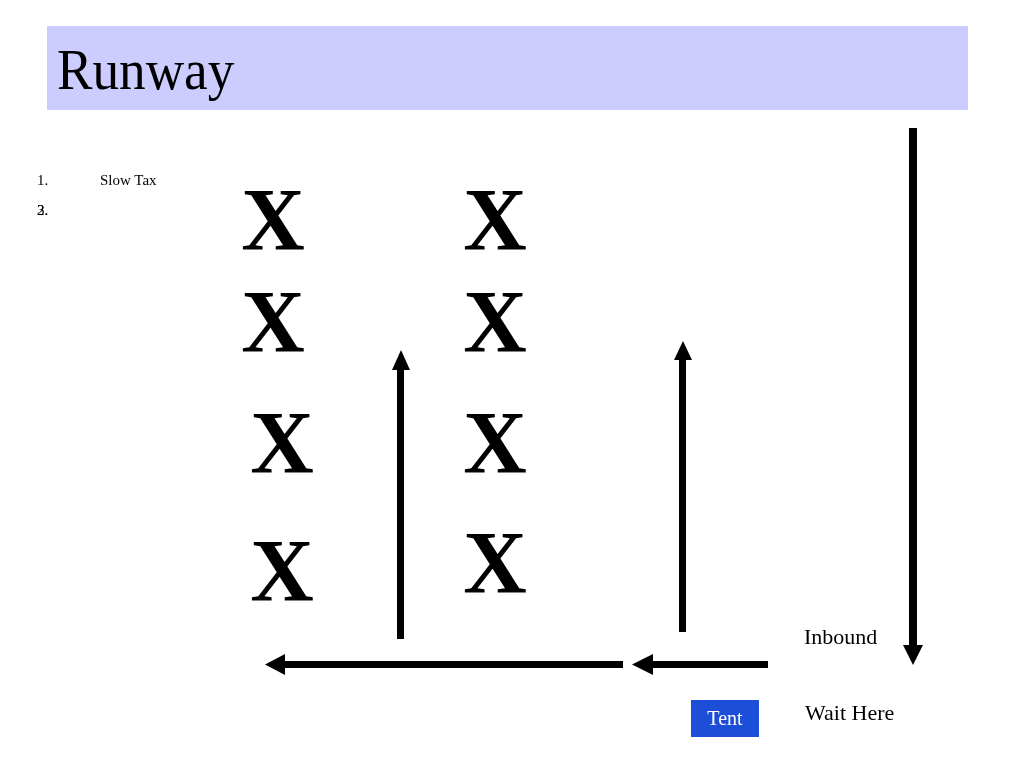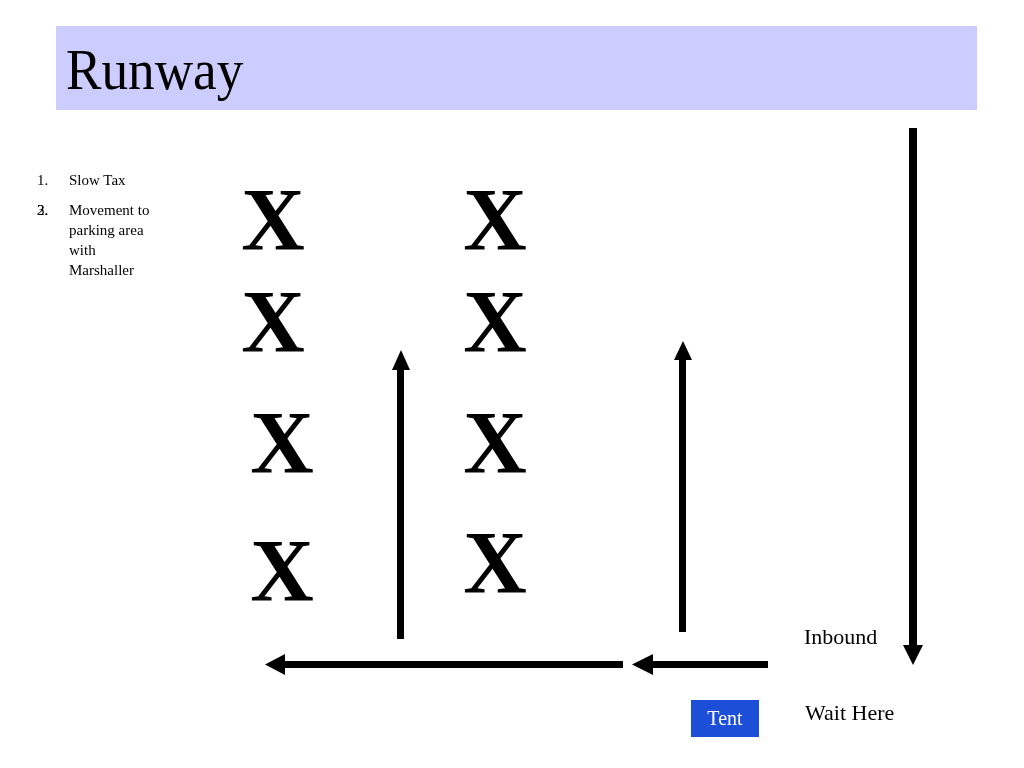--- a/index.html
+++ b/index.html
@@ -1,31 +1,31 @@
 <!DOCTYPE html>
 <html><head>
   <meta charset="utf-8">
   <style>
     html, body { margin: 0; padding: 0; }
     body {
       width: 1024px; height: 768px; position: relative; overflow: hidden;
       background: #ffffff; font-family: "Liberation Serif", "DejaVu Serif", serif; color: #000;
     }
     .title-bar {
-      position: absolute; left: 56px; top: 26px; width: 921px; height: 84px;
+      position: absolute; left: 47px; top: 26px; width: 921px; height: 84px;
       background: #ccccff;
     }
     .title-text {
       position: absolute; left: 10px; top: 8px; font-size: 56px; line-height: 72px;
       transform: scaleX(0.95); transform-origin: left center;
     }
     .steps { position: absolute; left: 37px; top: 170px; font-size: 15px; line-height: 20px; }
     .step { position: relative; margin-bottom: 10px; width: 160px; }
     .step-num { position: absolute; left: 0; top: 0; width: 30px; }
-    .step-text { margin-left: 32px; width: 95px; display: block; }
+    .step-text { margin-left: 63px; width: 95px; display: block; }
 
     .x-mark {
       position: absolute; font-size: 88px; font-weight: bold; line-height: 1;
       width: 70px; text-align: center;
     }
     svg.arrows { position: absolute; left: 0; top: 0; }
     .label { position: absolute; font-size: 22px; line-height: 26px; }
     .tent {
       position: absolute; left: 691px; top: 700px; width: 68px; height: 37px;
       background: #1d4ed8; color: #fff; font-size: 20px; line-height: 37px; text-align: center;
@@ -41,21 +41,20 @@
 <div class="steps">
   <div class="step">
     <span class="step-num">1.</span>
     <span class="step-text">Slow Tax</span>
   </div>
   <div class="step">
     <span class="step-num">2.</span>
   </div>
   <div class="step">
     <span class="step-num">3.</span>
-    <span class="step-text">Movement to parking area with Marshaller</span>
   </div>
 </div>
 
 <div class="x-mark" style="left:238px; top:176px;">X</div>
 <div class="x-mark" style="left:238px; top:278px;">X</div>
 <div class="x-mark" style="left:247px; top:399px;">X</div>
 <div class="x-mark" style="left:247px; top:527px;">X</div>
 
 <div class="x-mark" style="left:460px; top:176px;">X</div>
 <div class="x-mark" style="left:460px; top:278px;">X</div>

